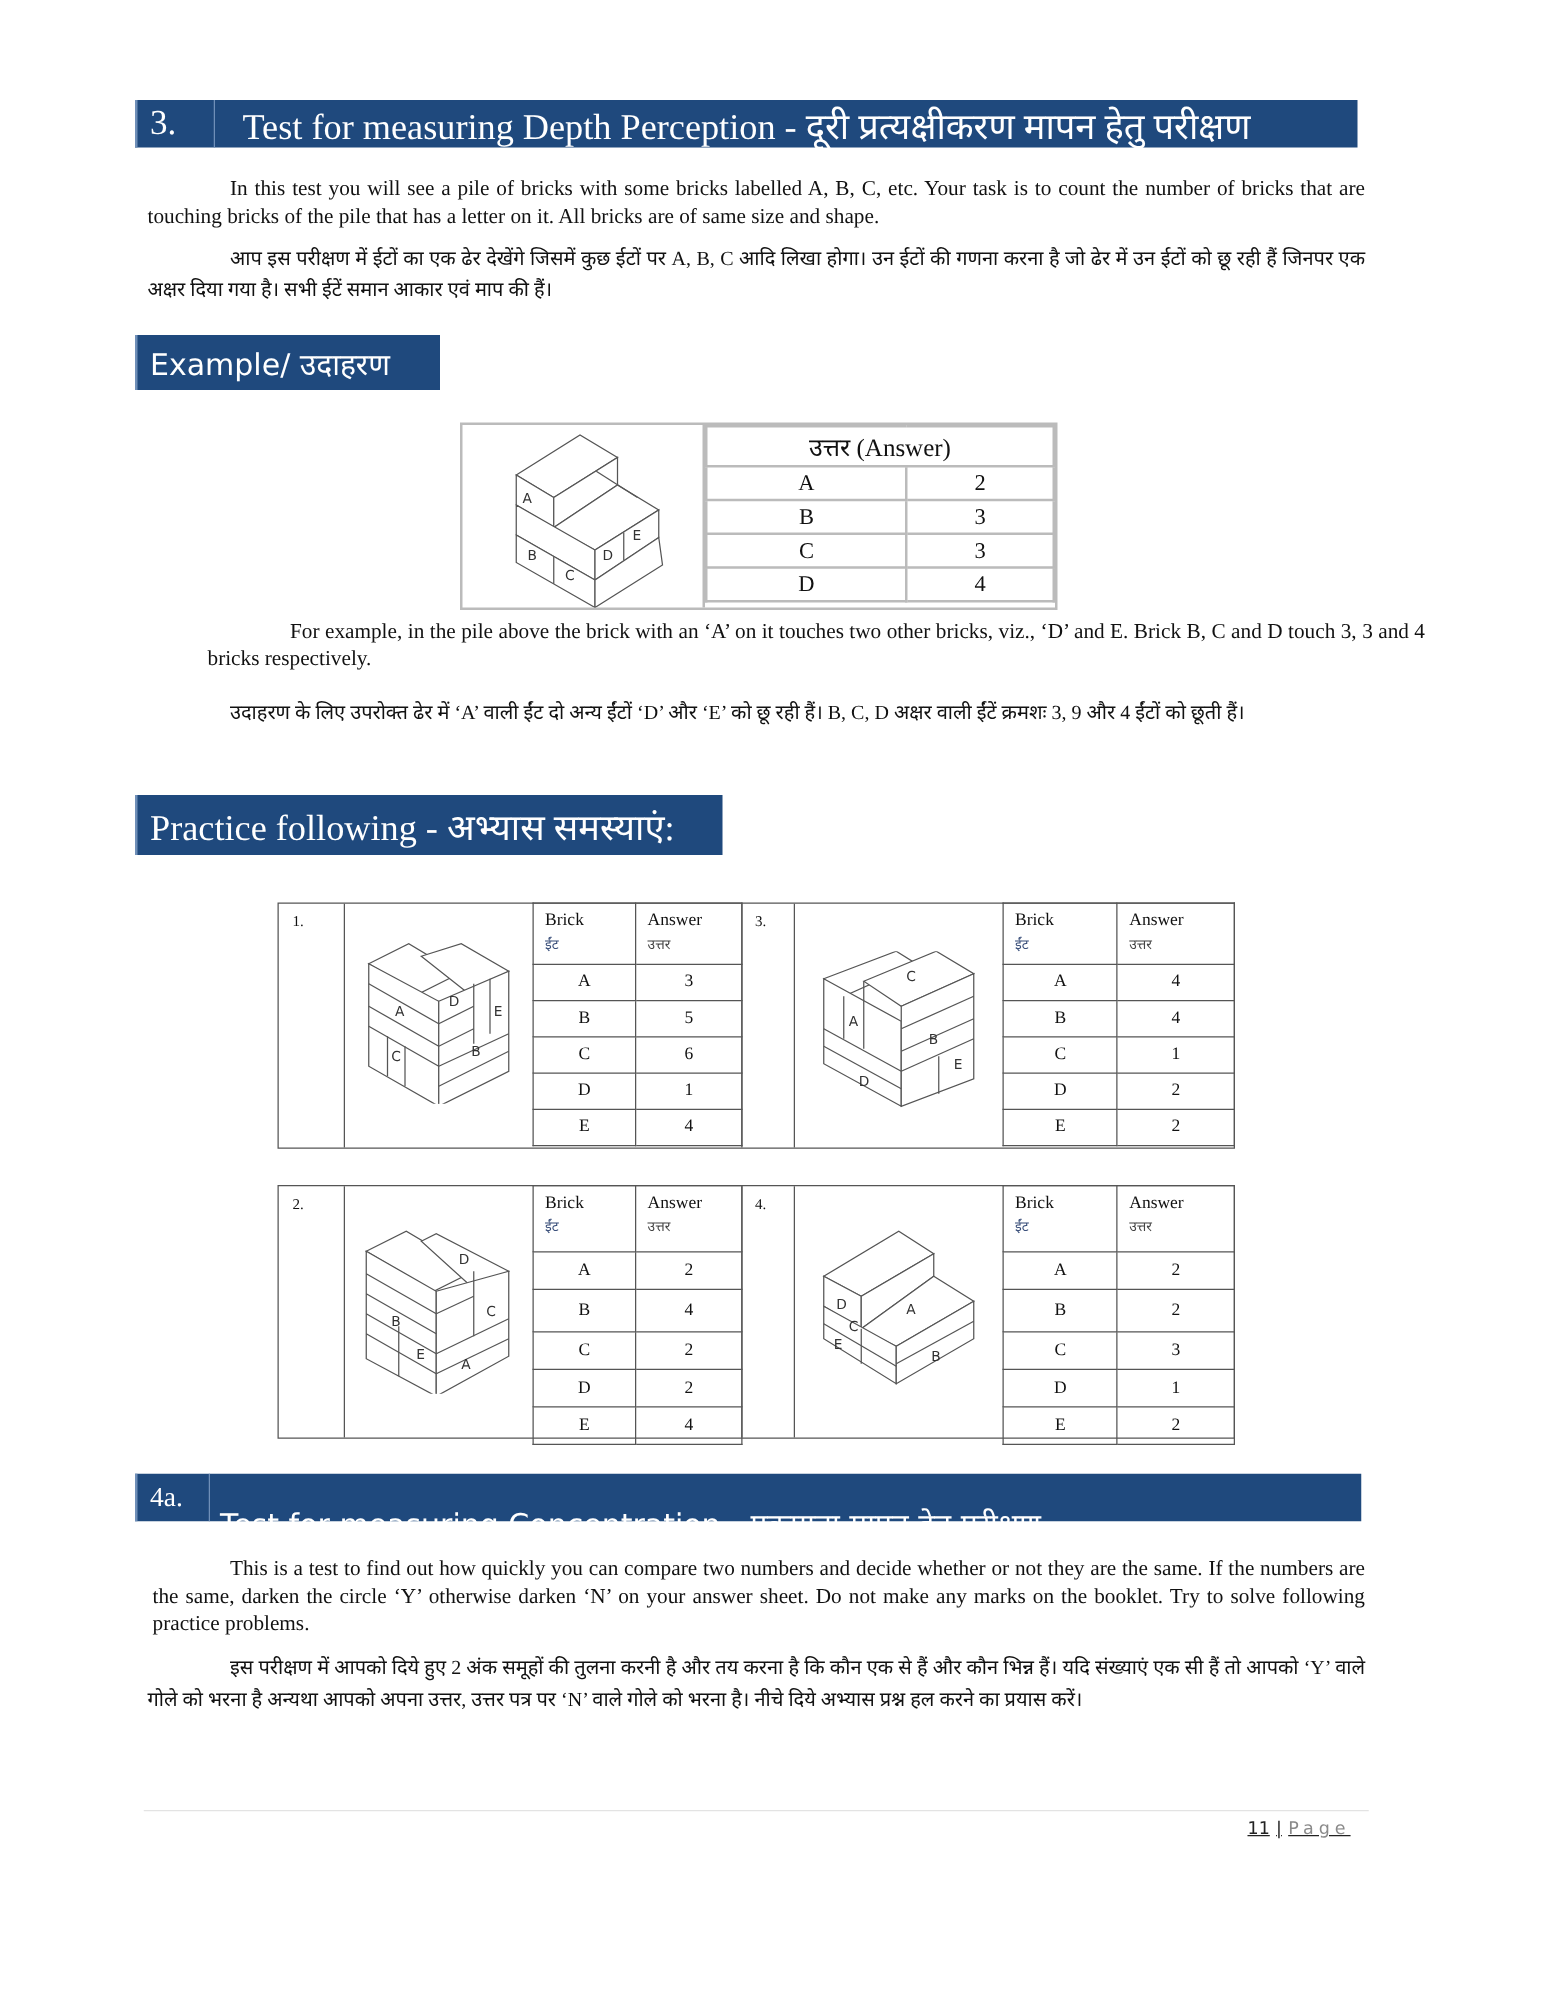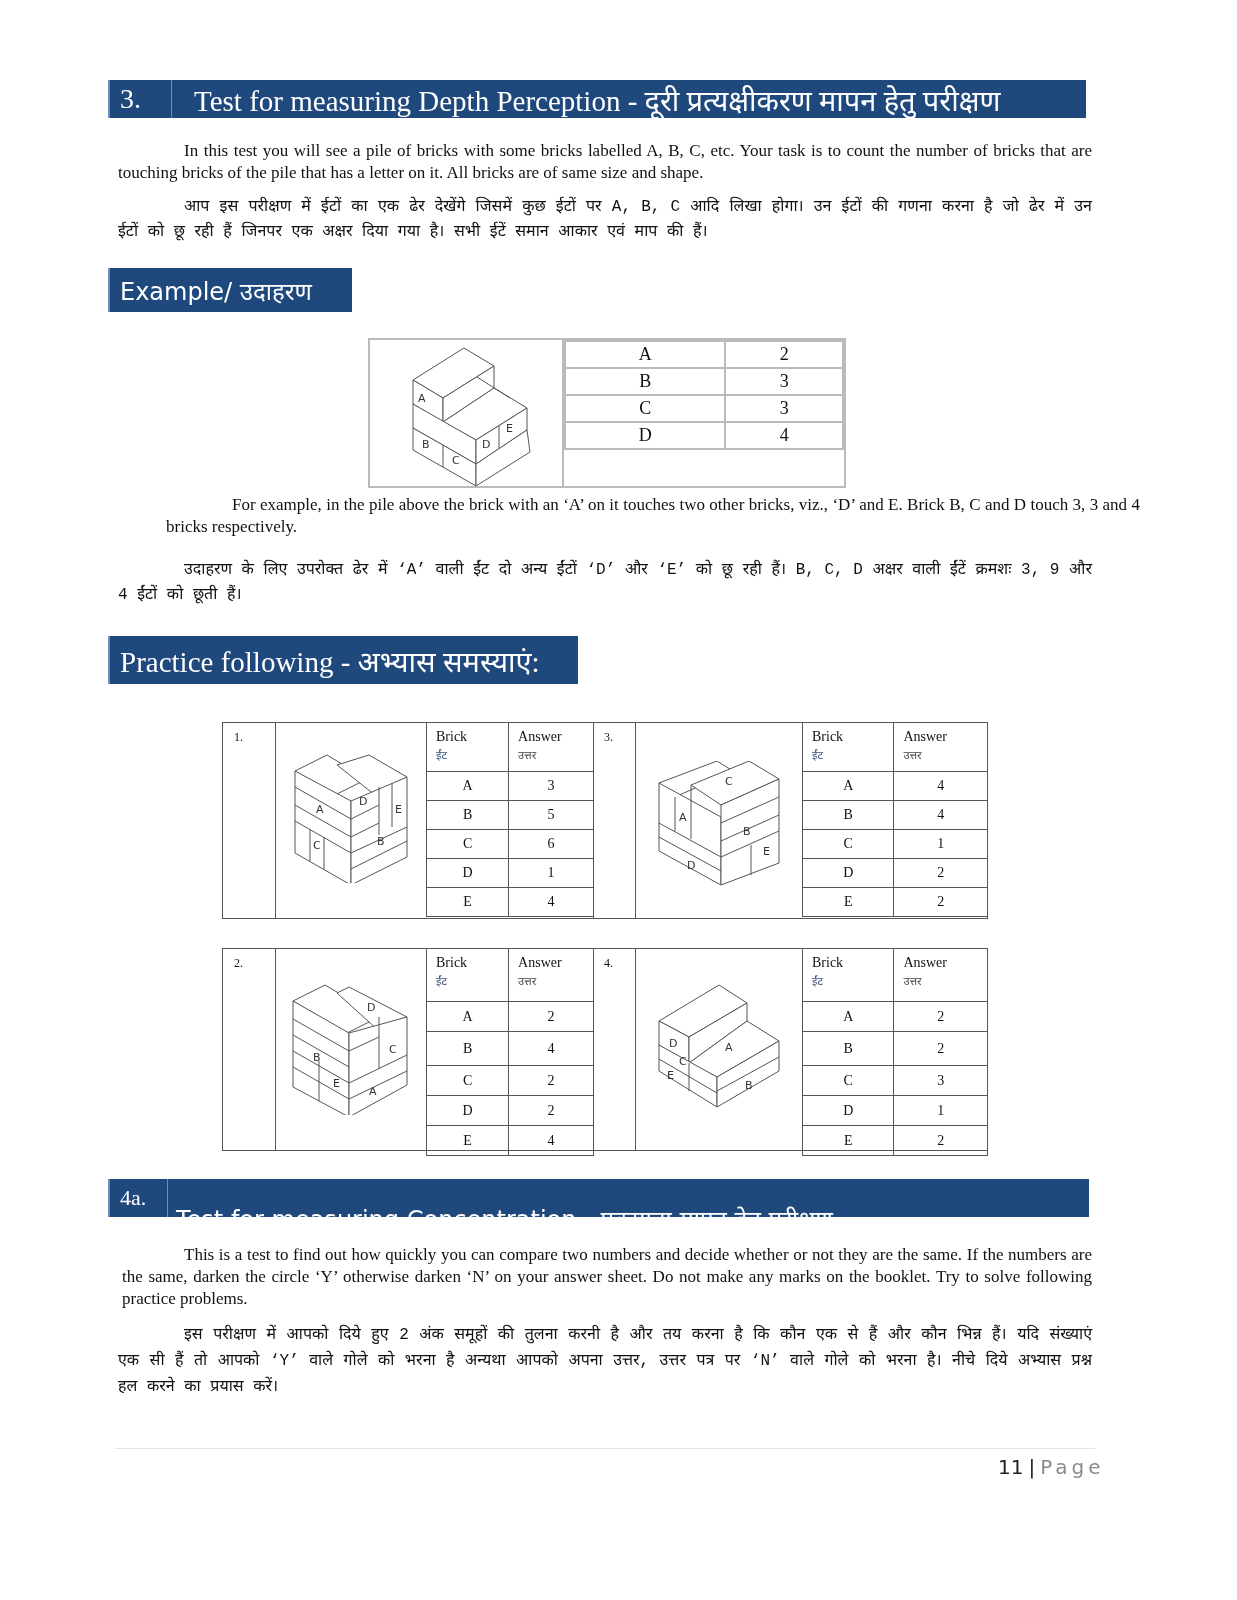--- a/index.html
+++ b/index.html
@@ -4,21 +4,21 @@
 <style>
   html, body { margin:0; padding:0; background:#ffffff; }
   body { width:1237px; height:1600px; position:relative; overflow:hidden;
          font-family:"Liberation Serif", "DejaVu Serif", serif; color:#111; }
   .banner { position:absolute; background:#1f497d; color:#fff; display:flex; align-items:center;
             border-left:2px solid #6f8fb8; box-sizing:border-box; }
   .banner .num { padding-left:10px; border-right:1px solid #6f8fb8; height:100%; display:flex; align-items:center; }
   .banner .title { height:100%; display:flex; align-items:center; }
   .para { position:absolute; font-size:17px; line-height:22px; text-align:justify; }
   .para .indent { display:inline-block; width:66px; }
-  .hindi { font-family:Liberation Mono, monospace; font-size:16px; line-height:25px; }
+  .hindi { font-family:Liberation Serif, serif; font-size:16px; line-height:25px; }
 
   
   .example-box { position:absolute; left:368px; top:338px; width:478px; height:150px;
                  border:2px solid #bbb; box-sizing:border-box; }
   .ex-figure { position:absolute; left:0; top:0; width:192px; height:146px; border-right:2px solid #bbb; }
   .ex-table { position:absolute; left:194px; top:0; width:280px; border-collapse:collapse; font-size:18px; }
   .ex-table td { border:2px solid #bbb; text-align:center; height:25px; padding:0; }
   .ex-table .head { height:30px; font-size:20px; }
 
   
@@ -27,21 +27,21 @@
   .vline { position:absolute; top:0; bottom:0; border-left:1.5px solid #555; }
   .ptable { position:absolute; border-collapse:collapse; font-size:14px; }
   .ptable td { border:1.5px solid #555; padding:0; text-align:center; }
   .ptable td.hd { text-align:left; vertical-align:top; padding:6px 0 0 9px; }
   .ptable .sub { display:block; font-family:"DejaVu Sans", sans-serif; font-size:11px; color:#3a4f7a; margin-top:2px; }
   .ptable .sub.gray { color:#444; }
   svg .ln { stroke:#555; stroke-width:1; fill:#fff; }
   svg text { font-family:"DejaVu Sans", sans-serif; font-size:11px; fill:#333; }
 
   .footer-line { position:absolute; left:115px; top:1448px; width:980px; border-top:1px solid #e3e3e3; }
-  .page-no { position:absolute; left:998px; top:1455px; font-family:"DejaVu Sans", sans-serif; font-size:20px; color:#222; }
+  .page-no { position:absolute; left:998px; top:1455px; font-family:"DejaVu Sans", sans-serif; font-size:14px; color:#222;text-decoration:underline; }
   .page-no .sep { margin:0 5px; }
   .page-no .pg { color:#8a8a8a; letter-spacing:4px; }
 </style>
 </head>
 <body>
 
 <div class="banner" style="left:108px; top:80px; width:978px; height:38px;">
   <span class="num" style="width:62px; font-size:28px; box-sizing:border-box;">3.</span>
   <span class="title" style="padding-left:22px; font-size:29px;text-align:right;">Test for measuring Depth Perception - दूरी प्रत्यक्षीकरण मापन हेतु परीक्षण</span>
 </div>
@@ -72,20 +72,23 @@
       </g>
       <text x="48" y="62">A</text>
       <text x="52" y="108">B</text>
       <text x="82" y="124">C</text>
       <text x="112" y="108">D</text>
       <text x="136" y="92">E</text>
     </svg>
   </div>
   <table class="ex-table">
     <tbody>
+        <tr>
+          <td class="head" colspan="2">उत्तर  (Answer)</td>
+        </tr>
     <tr>
           <td>A</td>
           <td>2</td>
         </tr>
     <tr>
           <td>B</td>
           <td>3</td>
         </tr>
     <tr>
           <td>C</td>

